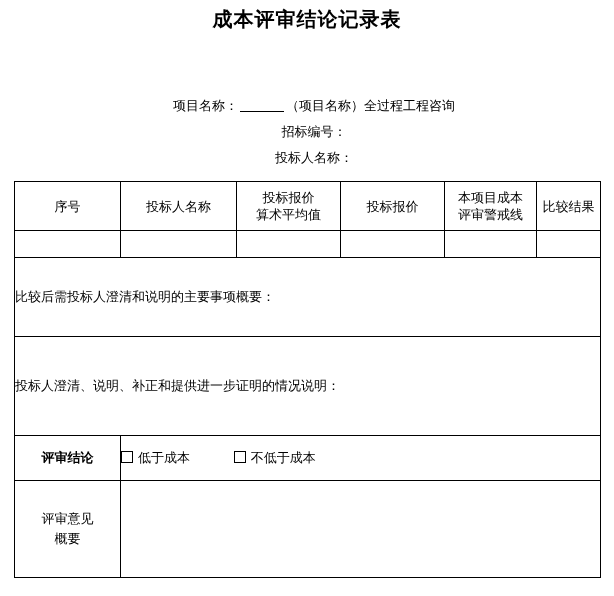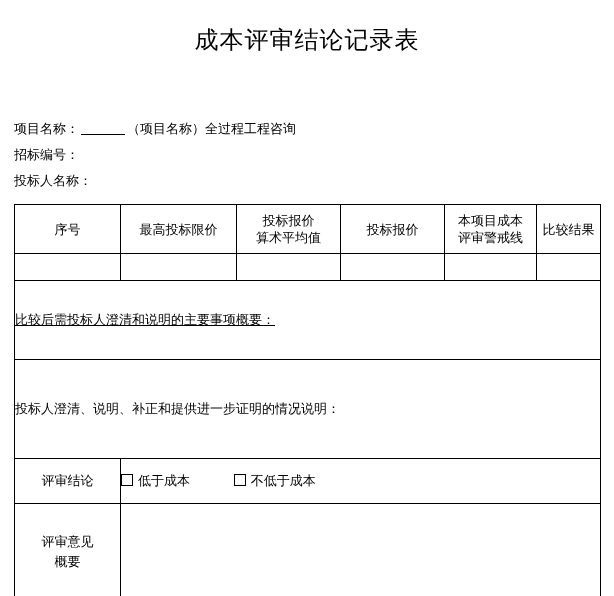--- a/index.html
+++ b/index.html
@@ -16,34 +16,35 @@
     overflow: hidden;
   }
   .page {
     width: 614px;
     height: 596px;
     position: relative;
     box-sizing: border-box;
   }
   .doc-title {
     text-align: center;
-    font-size: 24px;
-    font-weight: normal;
+    font-size: 20px;
+    font-weight: bold;
     letter-spacing: 1px;
-    margin-top: 24px;
+    margin-top: 6px;
     margin-bottom: 0;
   }
   .meta-block {
     margin-top: 60px;
     margin-left: 14px;
     font-size: 13px;
     line-height: 26px;
   }
   .meta-line {
     white-space: nowrap;
+    text-align: center;
   }
   .blank-underline {
     display: inline-block;
     width: 44px;
     border-bottom: 1px solid #000;
     height: 13px;
     vertical-align: -2px;
     margin: 0 2px;
   }
   table.main-table {
@@ -68,34 +69,34 @@
     padding: 2px 3px;
   }
   td.empty-row {
     height: 26px;
   }
   td.note-cell {
     height: 78px;
     vertical-align: top;
     padding: 10px 8px 0 8px;
     line-height: 18px;
-    text-decoration: underline;
   }
   td.note-cell-2 {
     height: 98px;
     vertical-align: top;
     padding: 10px 8px 0 8px;
     line-height: 18px;
     margin-left: 20px;
   }
   td.label-cell {
     text-align: center;
     height: 44px;
     padding: 4px;
     line-height: 20px;
+    font-weight: bold;
   }
   td.label-cell-tall {
     text-align: center;
     height: 96px;
     padding: 4px;
     line-height: 20px;
     font-family: Liberation Serif, serif;
   }
   td.checkbox-cell {
     padding-left: 22px;
@@ -146,21 +147,21 @@
       <col style="width:104px">
       <col style="width:92px">
       <col style="width:64px">
     </colgroup>
     <tbody>
       <tr>
         <td class="hdr">
           <span class="two-line">序号</span>
         </td>
         <td class="hdr">
-          <span class="two-line">最高投标限价</span>
+          <span class="two-line">投标人名称</span>
         </td>
         <td class="hdr">
           <span class="two-line">投标报价</span>
           <span class="two-line">算术平均值</span>
         </td>
         <td class="hdr">
           <span class="two-line">投标报价</span>
         </td>
         <td class="hdr">
           <span class="two-line">本项目成本</span>

